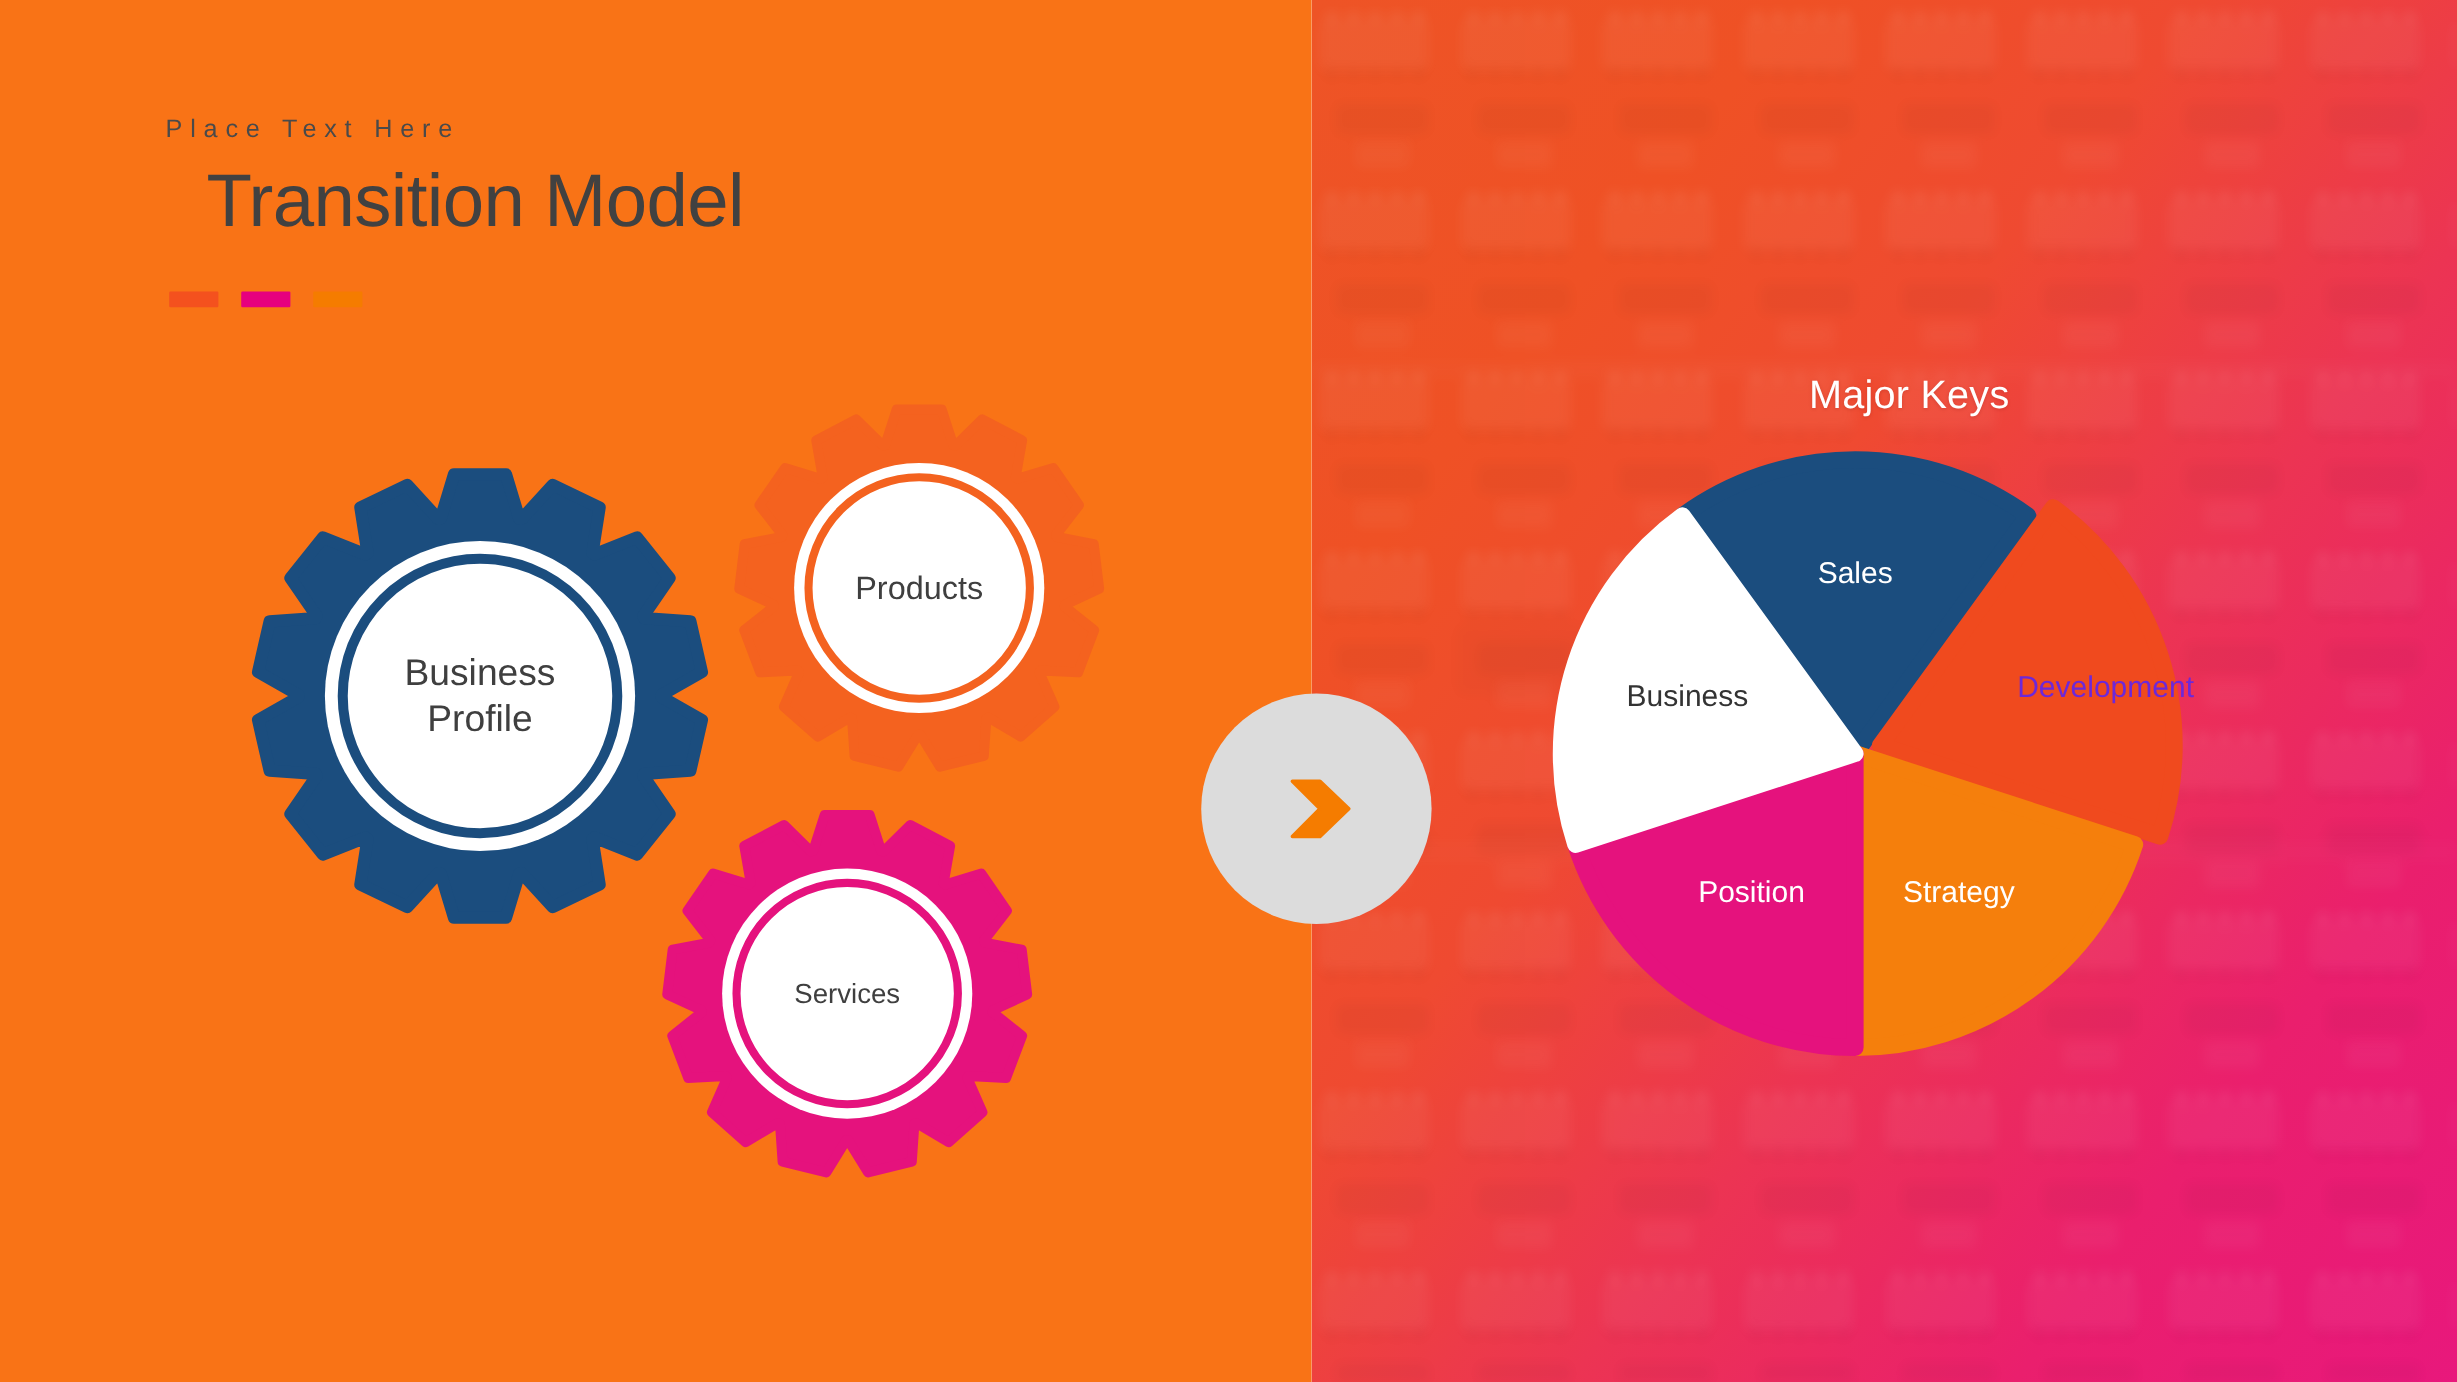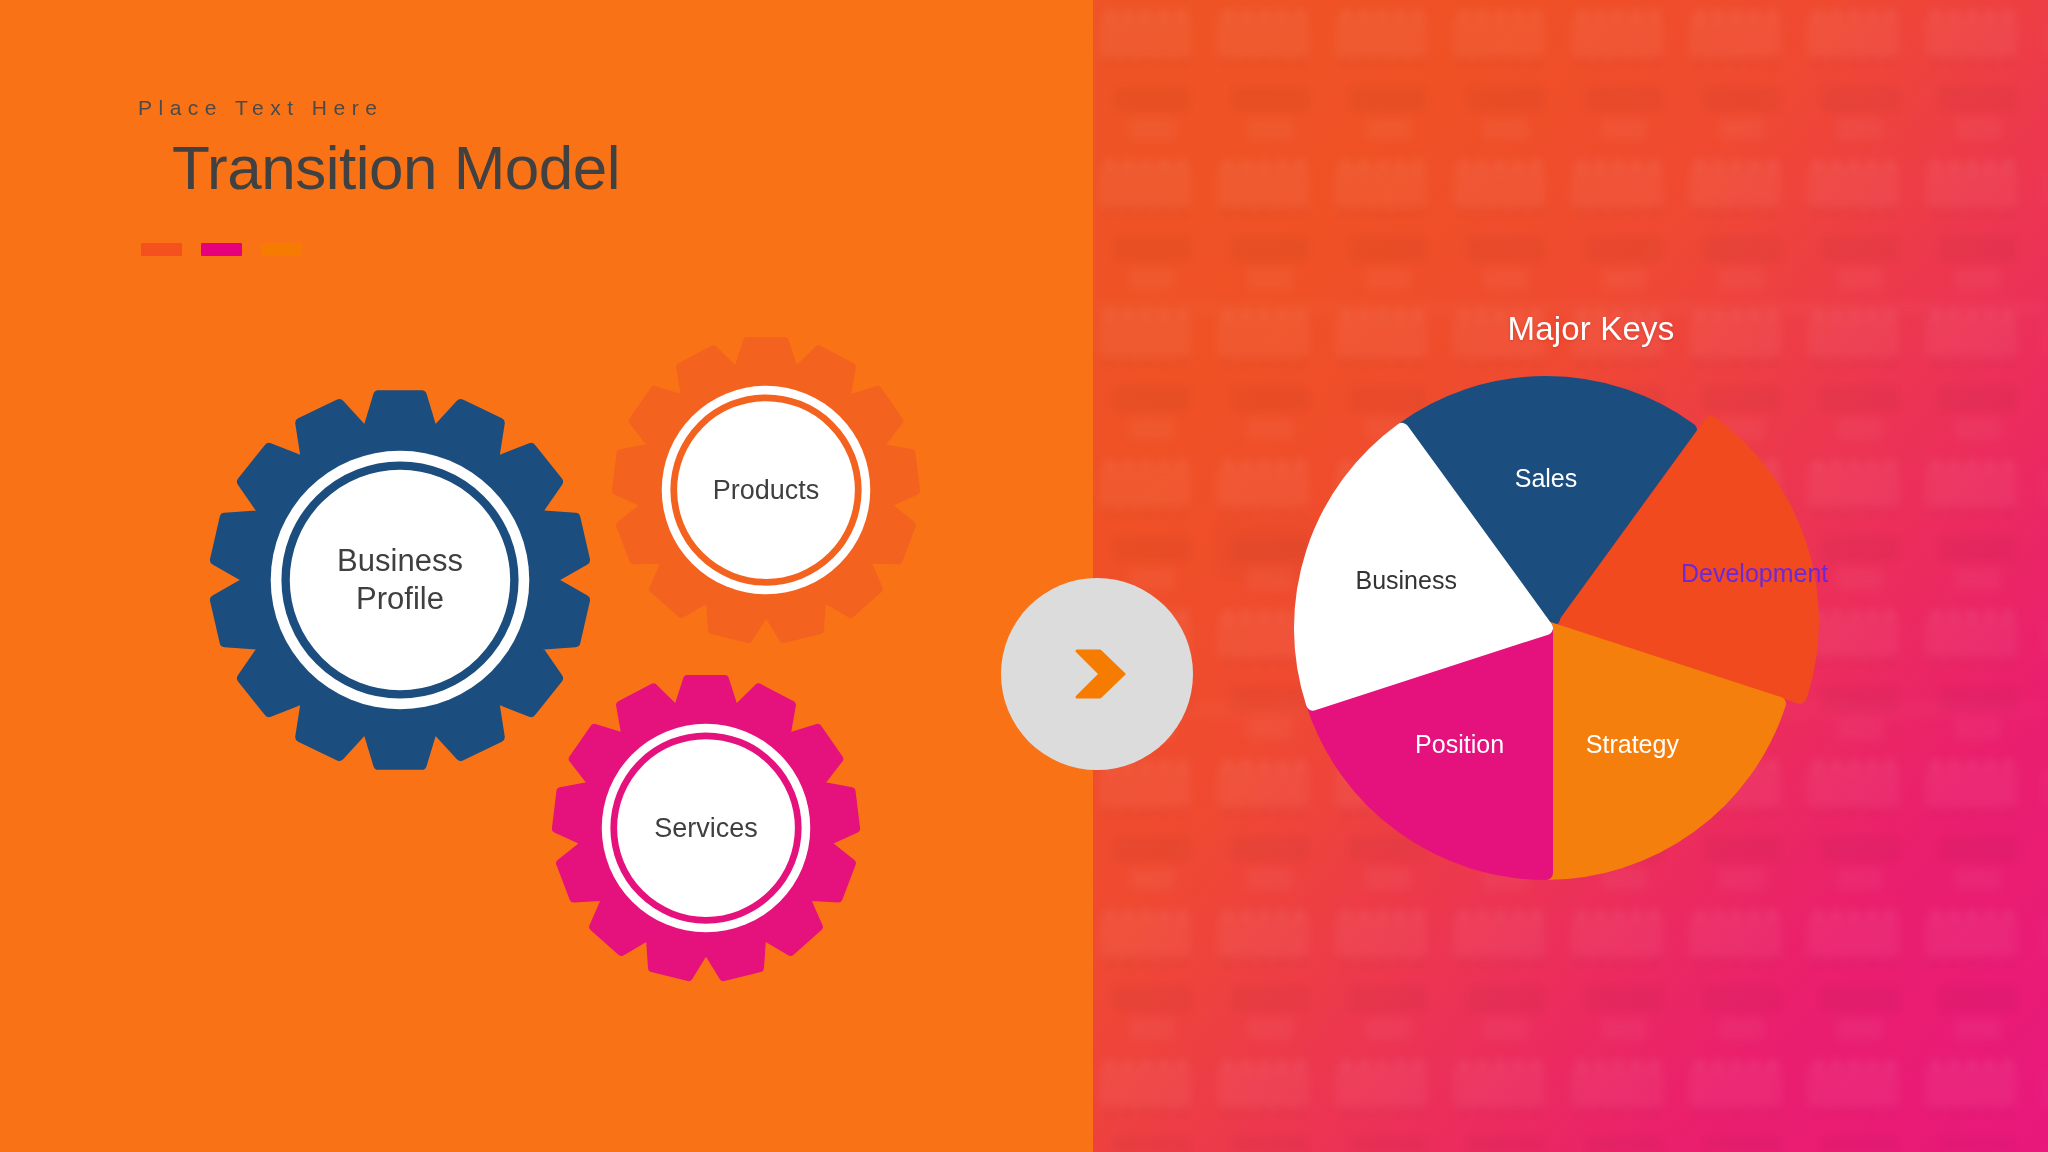--- a/index.html
+++ b/index.html
@@ -99,21 +99,21 @@
             <path d="M 135.60 45.09 L 145.20 15.18 L 182.80 15.18 L 192.40 45.09 L 194.12 45.52 L 216.51 23.49 L 249.81 40.97 L 244.40 71.91 L 245.73 73.08 L 275.79 63.99 L 297.15 94.93 L 277.99 119.82 L 278.62 121.48 L 309.47 127.40 L 314.00 164.72 L 285.46 177.86 L 285.25 179.62 L 309.81 199.19 L 296.48 234.35 L 265.11 232.71 L 264.10 234.17 L 276.76 262.92 L 248.61 287.86 L 221.60 271.83 L 220.03 272.66 L 217.87 303.99 L 181.36 312.99 L 164.89 286.25 L 163.11 286.25 L 146.64 312.99 L 110.13 303.99 L 107.97 272.66 L 106.40 271.83 L 79.39 287.86 L 51.24 262.92 L 63.90 234.17 L 62.89 232.71 L 31.52 234.35 L 18.19 199.19 L 42.75 179.62 L 42.54 177.86 L 14.00 164.72 L 18.53 127.40 L 49.38 121.48 L 50.01 119.82 L 30.85 94.93 L 52.21 63.99 L 82.27 73.08 L 83.60 71.91 L 78.19 40.97 L 111.49 23.49 L 133.88 45.52 Z" fill="#F4621F" stroke="#F4621F" stroke-width="8.25" stroke-linejoin="round"></path>
             <circle cx="164" cy="164" r="104.24999999999999" fill="#ffffff"></circle>
             <circle cx="164" cy="164" r="92.25" fill="none" stroke="#F4621F" stroke-width="6.75"></circle>
           </svg><div class="gear-label" style="font-size: 27px; text-align: right;">
             <span><span>Products</span></span>
           </div></div>
         <div class="gear-wrap" style="left: 542px; top: 664px; width: 328px; height: 328px; z-index: 2;"><svg width="328" height="328" viewBox="0 0 328 328">
             <path d="M 135.60 45.09 L 145.20 15.18 L 182.80 15.18 L 192.40 45.09 L 194.12 45.52 L 216.51 23.49 L 249.81 40.97 L 244.40 71.91 L 245.73 73.08 L 275.79 63.99 L 297.15 94.93 L 277.99 119.82 L 278.62 121.48 L 309.47 127.40 L 314.00 164.72 L 285.46 177.86 L 285.25 179.62 L 309.81 199.19 L 296.48 234.35 L 265.11 232.71 L 264.10 234.17 L 276.76 262.92 L 248.61 287.86 L 221.60 271.83 L 220.03 272.66 L 217.87 303.99 L 181.36 312.99 L 164.89 286.25 L 163.11 286.25 L 146.64 312.99 L 110.13 303.99 L 107.97 272.66 L 106.40 271.83 L 79.39 287.86 L 51.24 262.92 L 63.90 234.17 L 62.89 232.71 L 31.52 234.35 L 18.19 199.19 L 42.75 179.62 L 42.54 177.86 L 14.00 164.72 L 18.53 127.40 L 49.38 121.48 L 50.01 119.82 L 30.85 94.93 L 52.21 63.99 L 82.27 73.08 L 83.60 71.91 L 78.19 40.97 L 111.49 23.49 L 133.88 45.52 Z" fill="#E5127D" stroke="#E5127D" stroke-width="8.25" stroke-linejoin="round"></path>
             <circle cx="164" cy="164" r="104.24999999999999" fill="#ffffff"></circle>
             <circle cx="164" cy="164" r="92.25" fill="none" stroke="#E5127D" stroke-width="6.75"></circle>
-          </svg><div class="gear-label" style="font-size: 27px;">
+          </svg><div class="gear-label" style="font-size: 23px;">
             <span><span>Services</span></span>
           </div></div>
       </div>
   </div>
 
   <div id="arrow-btn" style="background: rgb(220, 220, 220);">
     <svg width="86" height="86" viewBox="0 0 86 86">
       <path id="chev-path" d="M23 20 L46 20 L70 43 L46 66 L23 66 L46 43 Z" fill="#F57C00" stroke="#F57C00" stroke-width="3" stroke-linejoin="round"></path>
     </svg>
   </div>

